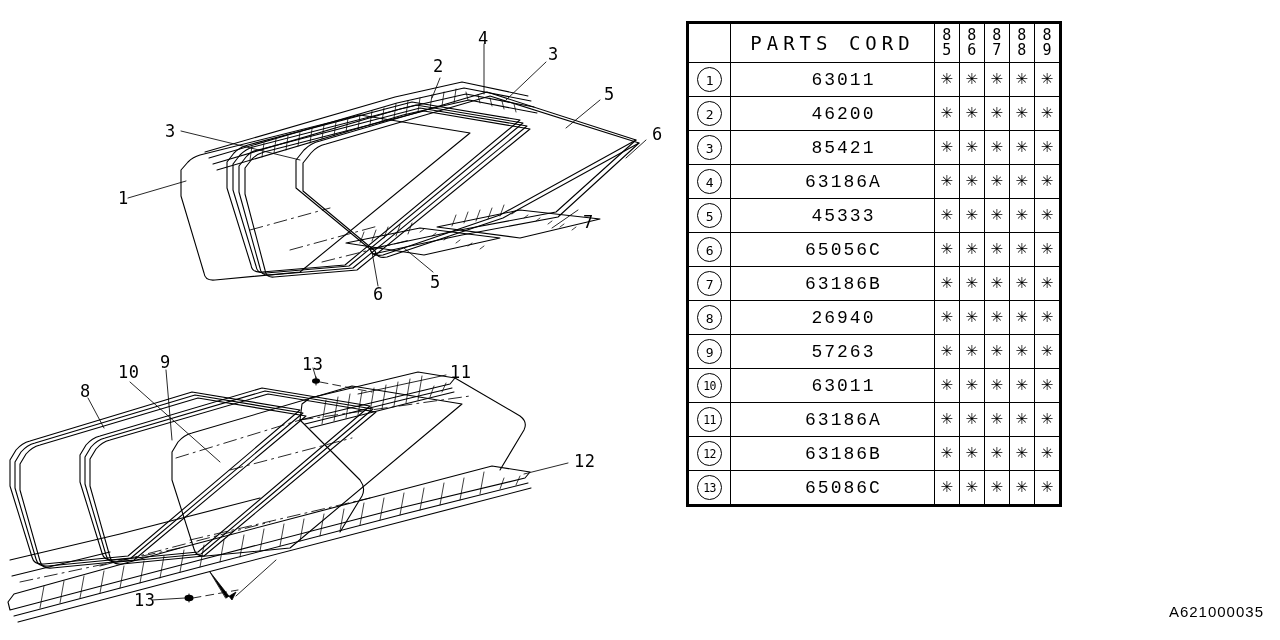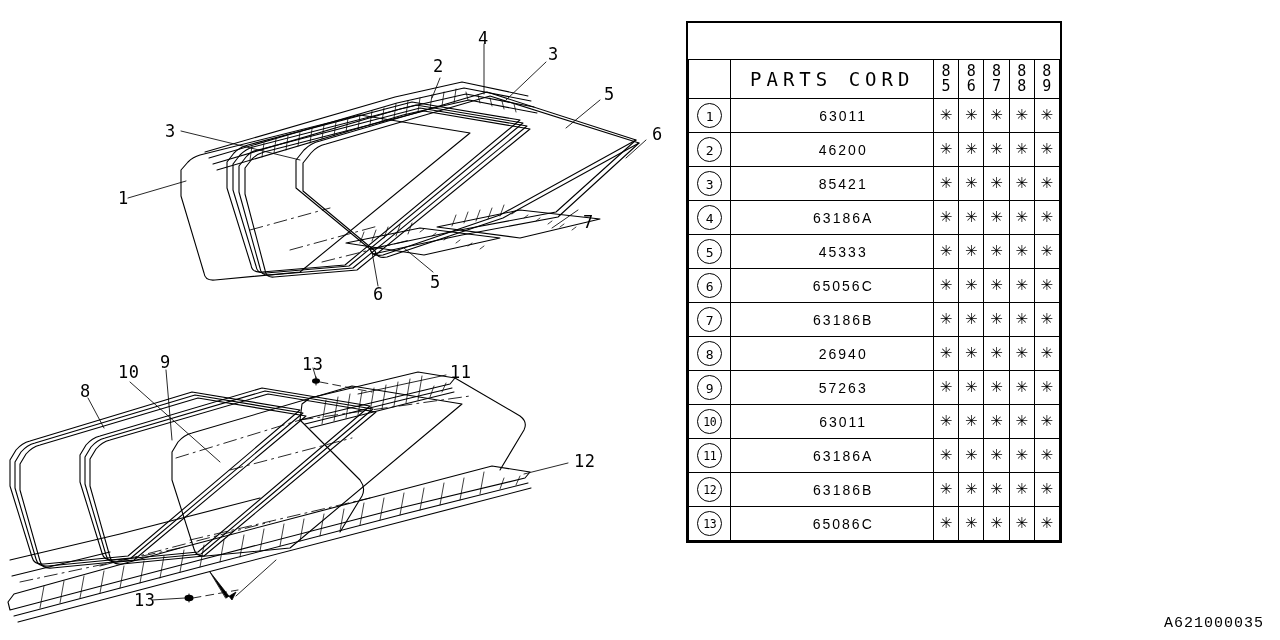--- a/index.html
+++ b/index.html
@@ -45,21 +45,20 @@
     left: 686px;
     top: 21px;
     width: 372px;
     border: 2px solid #000;
     border-collapse: collapse;
     background: #fff;
   }
   #parts-table table {
     border-collapse: collapse;
     width: 100%;
-    margin-top: 36px;
   }
   #parts-table td, #parts-table th {
     border: 1px solid #000;
     padding: 0;
     margin: 0;
     font-weight: normal;
     text-align: center;
     vertical-align: middle;
   }
   .col-num   { width: 44px; }
@@ -92,38 +91,38 @@
     font-size: 13px;
     text-align: center;
     font-family: "DejaVu Sans Mono", monospace;
     box-sizing: border-box;
   }
   .circ.two { font-size: 11.5px; letter-spacing: -0.5px; }
 
   .code {
     text-align: left;
     padding-left: 22px !important;
-    font-size: 14px;
+    font-size: 18px;
     letter-spacing: 2px;
-    font-family: Liberation Sans, sans-serif;
+    font-family: Liberation Mono, monospace;
   }
   .mark {
     font-size: 15px;
     font-family: "DejaVu Sans", sans-serif;
     line-height: 1;
   }
 
   
   #caption {
     position: absolute;
     right: 16px;
-    bottom: 8px;
+    bottom: 20px;
     font-size: 15px;
     letter-spacing: 1px;
-    font-family: Liberation Mono, monospace;
+    font-family: Liberation Sans, sans-serif;
     margin-top: 24px;
   }
 </style>
 </head>
 <body>
 
 <div id="root">
 
   <div id="illustration">
     <svg width="680" height="640" viewBox="0 0 680 640" xmlns="http://www.w3.org/2000/svg">

